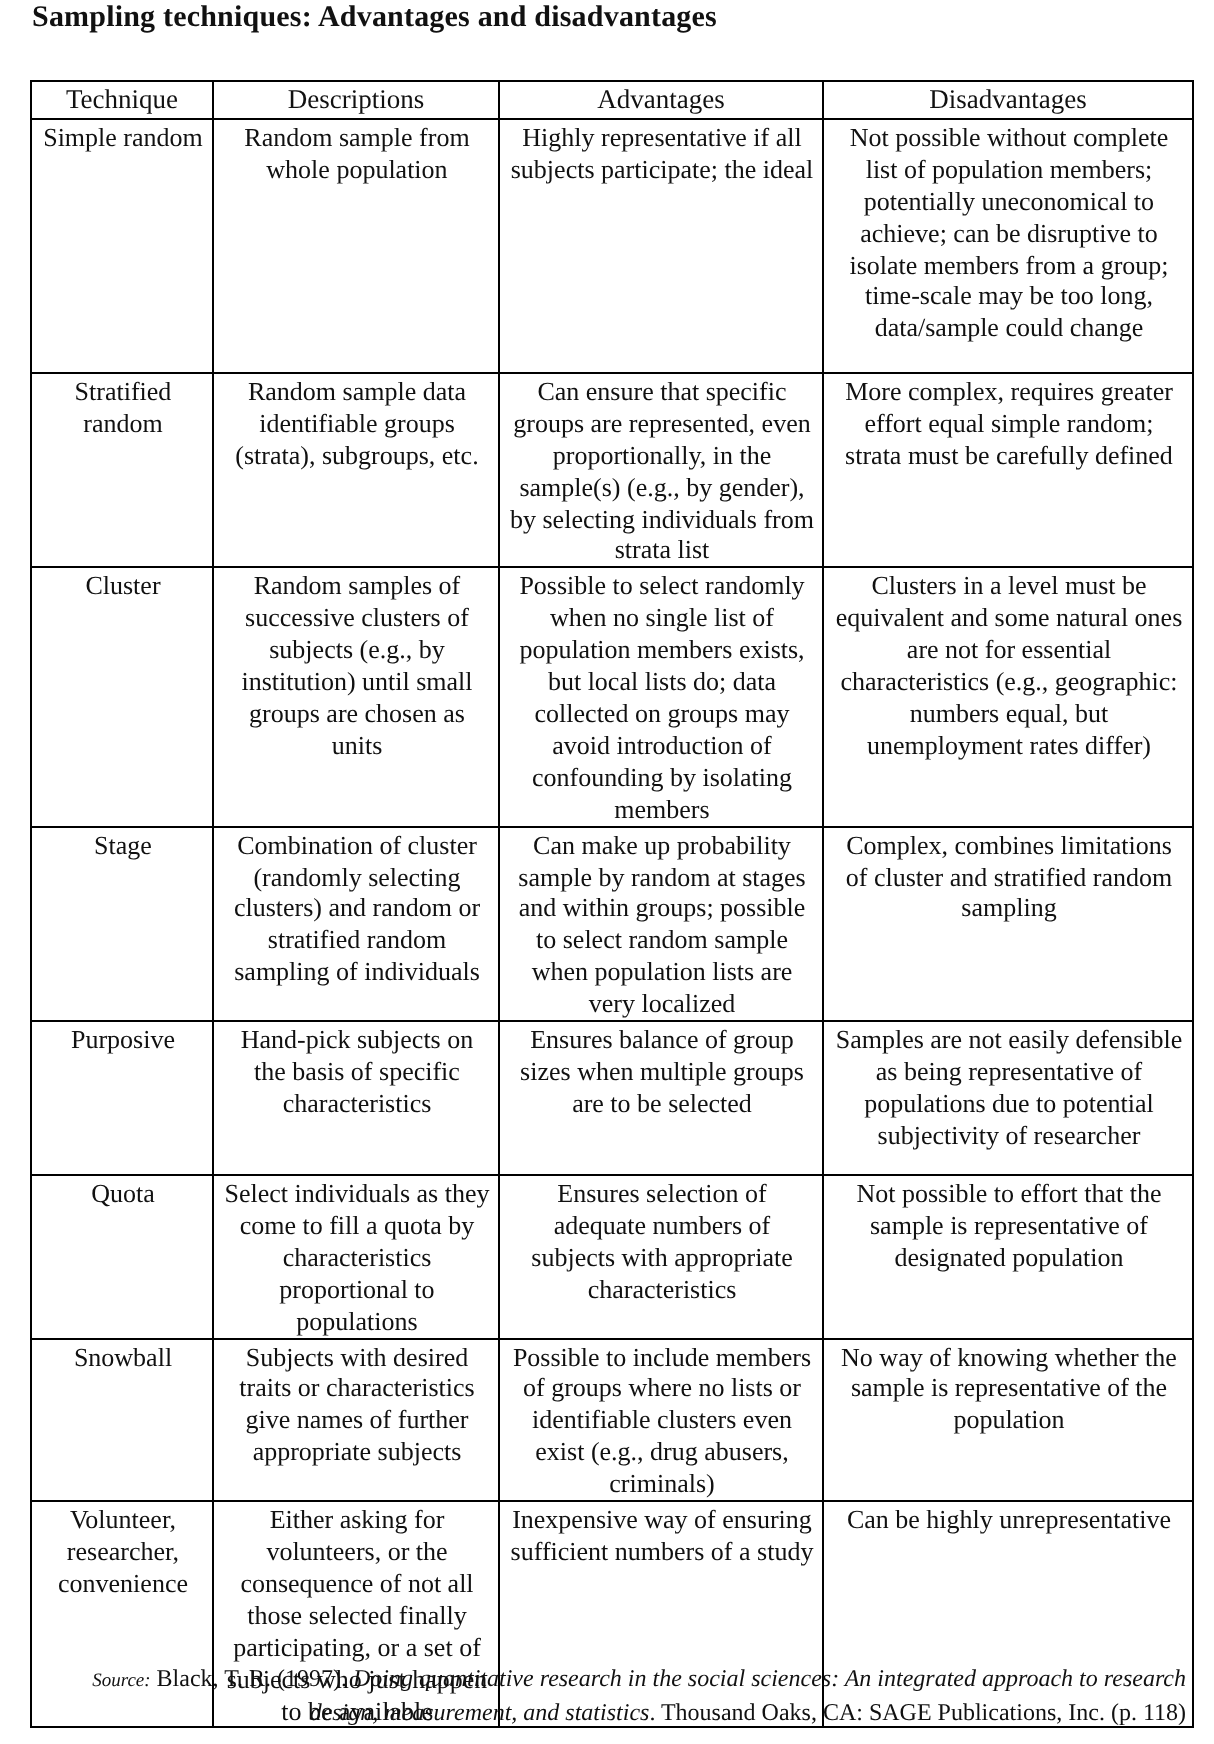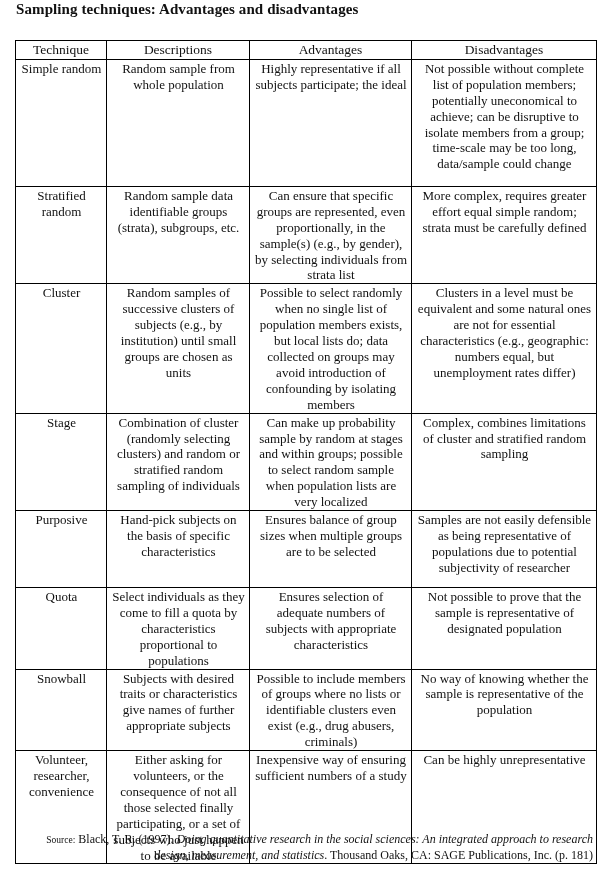--- a/index.html
+++ b/index.html
@@ -46,21 +46,21 @@
   tr.r5 td { height: 76px; }
   tr.r6 td { height: 78px; }
   tr.r7 td { height: 108px; }
   .source {
     position: absolute; right: 14px; top: 832px;
     width: 560px;
     text-align: right;
     font-size: 12px;
     line-height: 15px;
   }
-  .source .lbl { font-size: 9.5px; }
+  .source .lbl { font-style: italic; font-size: 9.5px; }
   .source .it { font-style: italic; }
 </style>
 </head>
 <body>
 
 <div class="title">Sampling techniques: Advantages and disadvantages</div>
 
 <table class="grid">
   <colgroup>
       <col class="c1">
@@ -104,30 +104,30 @@
     <tr class="r4">
       <td>Purposive</td>
       <td>Hand-pick subjects on the basis of specific characteristics</td>
       <td>Ensures balance of group sizes when multiple groups are to be selected</td>
       <td>Samples are not easily defensible as being representative of populations due to potential subjectivity of researcher</td>
     </tr>
     <tr class="r5">
       <td>Quota</td>
       <td>Select individuals as they come to fill a quota by characteristics proportional to populations</td>
       <td>Ensures selection of adequate numbers of subjects with appropriate characteristics</td>
-      <td>Not possible to prove that the sample is representative of designated population</td>
+      <td>Not possible to effort that the sample is representative of designated population</td>
     </tr>
     <tr class="r6">
       <td>Snowball</td>
       <td>Subjects with desired traits or characteristics give names of further appropriate subjects</td>
       <td>Possible to include members of groups where no lists or identifiable clusters even exist (e.g., drug abusers, criminals)</td>
       <td>No way of knowing whether the sample is representative of the population</td>
     </tr>
     <tr class="r7">
       <td>Volunteer, researcher, convenience</td>
       <td>Either asking for volunteers, or the consequence of not all those selected finally participating, or a set of subjects who just happen to be available</td>
       <td>Inexpensive way of ensuring sufficient numbers of a study</td>
       <td>Can be highly unrepresentative</td>
     </tr>
   </tbody>
 </table>
 
-<div class="source"><span class="lbl">Source:</span><span> Black, T. R. (1997). </span><span class="it">Doing quantitative research in the social sciences: An integrated approach to research design, measurement, and statistics</span><span>. Thousand Oaks, CA: SAGE Publications, Inc. (p. 181)</span></div>
+<div class="source"><span class="lbl">Source:</span><span> Black, T. R. (1997). </span><span class="it">Doing quantitative research in the social sciences: An integrated approach to research design, measurement, and statistics</span><span>. Thousand Oaks, CA: SAGE Publications, Inc. (p. 118)</span></div>
 
 </body></html>

